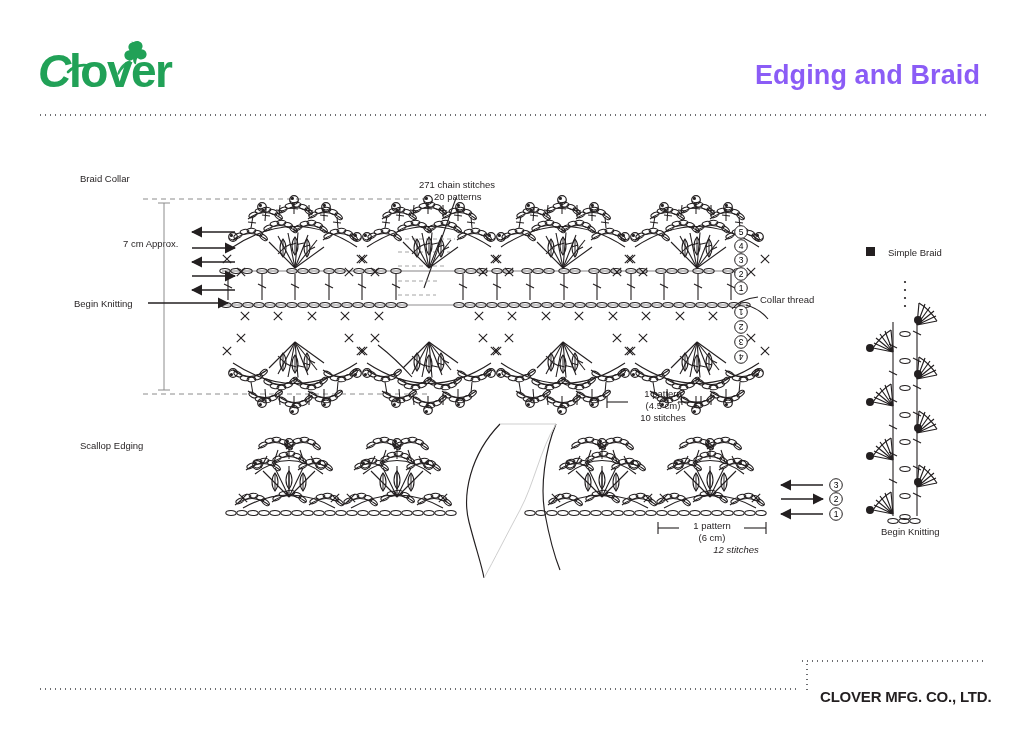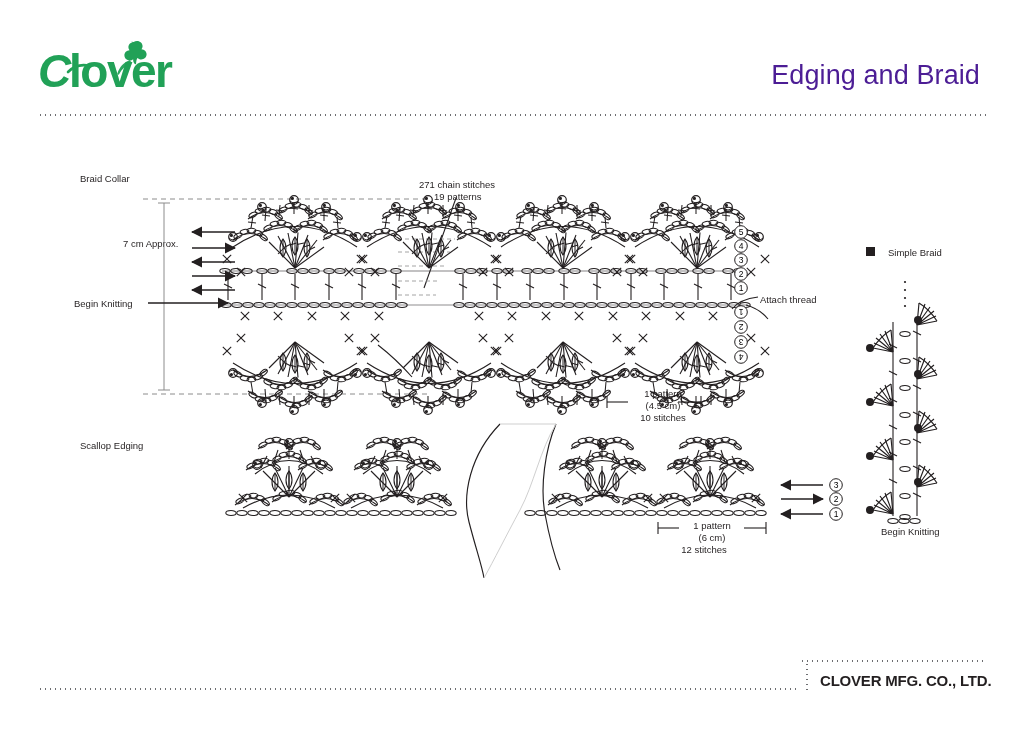--- a/index.html
+++ b/index.html
@@ -2,37 +2,37 @@
 <html><head>
 <meta charset="utf-8">
 <style>
   html,body{margin:0;padding:0;background:#fff;}
   body{width:1024px;height:730px;position:relative;overflow:hidden;
        font-family:"Liberation Sans", sans-serif;color:#231f20;}
   .page{position:absolute;inset:0;}
 
   
   .logo{position:absolute;left:38px;top:38px;width:160px;height:56px;}
-  .title{position:absolute;right:44px;top:60px;font-size:27px;font-weight:normal;
-         letter-spacing:.1px;color:#4c1d95;white-space:nowrap;}
+  .title{position:absolute;right:44px;top:60px;font-size:27px;font-weight:bold;
+         letter-spacing:.1px;color:#8b5cf6;white-space:nowrap;}
   .rule-top{position:absolute;left:38px;top:114px;width:948px;height:2px;
             background-image:radial-gradient(circle, #6d6e71 0.9px, transparent 1px);
             background-size:5px 2px;background-repeat:repeat-x;}
 
   
   .rule-bot{position:absolute;left:38px;top:688px;width:760px;height:2px;
             background-image:radial-gradient(circle, #6d6e71 0.9px, transparent 1px);
             background-size:5px 2px;background-repeat:repeat-x;}
   .rule-bot2{position:absolute;left:800px;top:660px;width:186px;height:2px;
             background-image:radial-gradient(circle, #6d6e71 0.9px, transparent 1px);
             background-size:5px 2px;background-repeat:repeat-x;}
   .rule-vert{position:absolute;left:806px;top:662px;width:2px;height:28px;
             background-image:radial-gradient(circle, #6d6e71 0.9px, transparent 1px);
             background-size:2px 5px;background-repeat:repeat-y;}
-  .footer-txt{position:absolute;left:820px;top:672px;font-size:15px;font-weight:bold;
+  .footer-txt{position:absolute;left:820px;top:688px;font-size:15px;font-weight:bold;
               letter-spacing:-.2px;white-space:nowrap;}
 
   
   .lbl{position:absolute;font-size:9.5px;color:#231f20;white-space:nowrap;line-height:12px;}
   .lbl.c{text-align:center;}
   svg{display:block;}
   .stage{position:absolute;left:0;top:0;width:1024px;height:730px;pointer-events:none;}
 </style>
 </head>
 <body>
@@ -56,33 +56,33 @@
   <div class="title">Edging and Braid</div>
   <div class="rule-top"></div>
 
   <div class="lbl" style="left:80px;top:173px;">Braid Collar</div>
 
   <div class="lbl" style="left:123px;top:238px;">7 cm Approx.</div>
 
   <div class="lbl" style="left:74px;top:298px;">Begin Knitting</div>
 
   <div class="lbl" style="left:419px;top:179px;text-align:center;">271 chain stitches</div>
-  <div class="lbl" style="left:434px;top:191px;">19 patterns</div>
-
-  <div class="lbl" style="left:760px;top:294px;">Attach thread</div>
+  <div class="lbl" style="left:434px;top:191px;">20 patterns</div>
+
+  <div class="lbl" style="left:760px;top:294px;">Collar thread</div>
 
   <div class="lbl c" style="left:631px;top:388px;width:64px;">1 pattern</div>
   <div class="lbl c" style="left:631px;top:400px;width:64px;">(4.5 cm)</div>
   <div class="lbl c" style="left:627px;top:412px;width:72px;">10 stitches</div>
 
   <div class="lbl" style="left:80px;top:440px;">Scallop Edging</div>
 
   <div class="lbl c" style="left:680px;top:520px;width:64px;">1 pattern</div>
   <div class="lbl c" style="left:680px;top:532px;width:64px;">(6 cm)</div>
-  <div class="lbl c" style="left:668px;top:544px;width:72px;">12 stitches</div>
+  <div class="lbl c" style="left:700px;top:544px;width:72px;font-style:italic;">12 stitches</div>
 
   <div class="lbl" style="left:888px;top:247px;">Simple Braid</div>
 
   <div class="lbl" style="left:881px;top:526px;">Begin Knitting</div>
 
   <svg class="stage" viewBox="0 0 1024 730">
     <defs>
 
       <marker id="ahR" viewBox="0 0 10 10" refX="9" refY="5" markerWidth="7" markerHeight="7" orient="auto">
         <path d="M0 0 L10 5 L0 10 z" fill="#231f20"></path>

